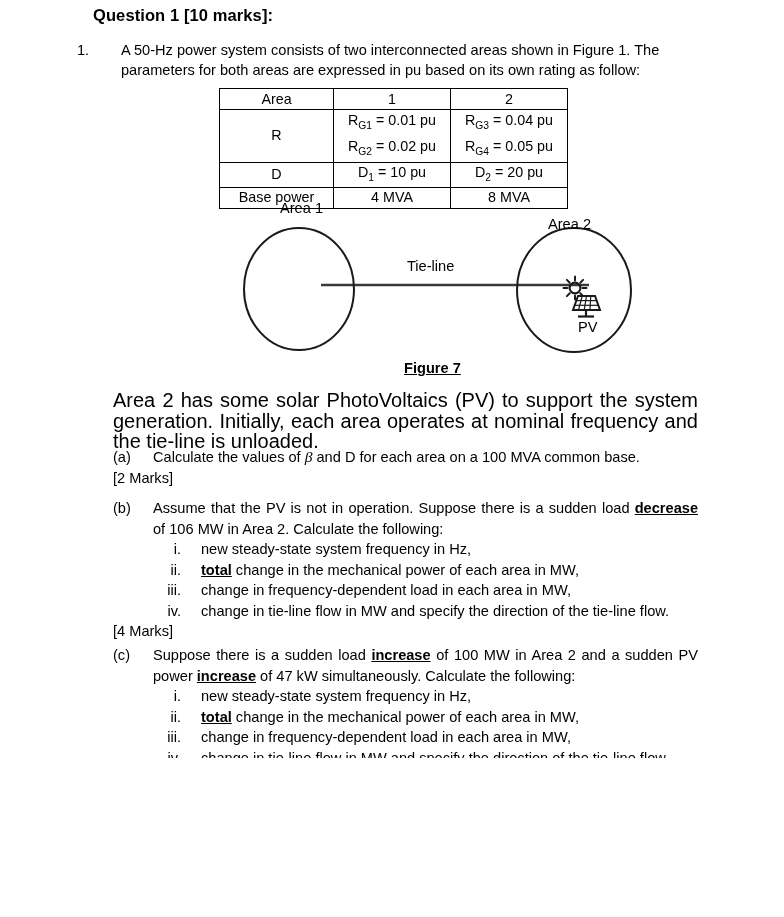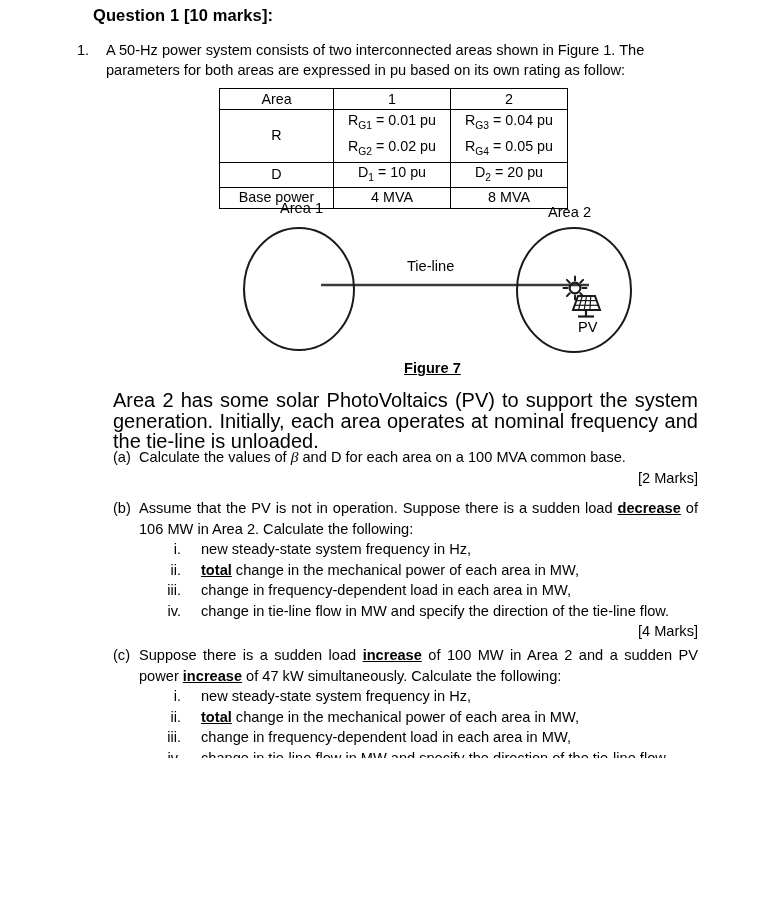--- a/index.html
+++ b/index.html
@@ -43,21 +43,21 @@
     line-height: 20px;
   }
   .intro-num {
     position: absolute;
     left: 0;
     top: 0;
     width: 22px;
     text-align: left;
   }
   .intro-body {
-    margin-left: 29px;
+    margin-left: 44px;
   }
 
   
   .param-table {
     position: absolute;
     left: 219px;
     top: 88px;
     border-collapse: collapse;
     font-size: 14.3px;
   }
@@ -84,21 +84,21 @@
     height: 917px;
     pointer-events: none;
     margin-left: 44px;
   }
   .fig-label {
     position: absolute;
     font-size: 14.6px;
     white-space: nowrap;
   }
   .lbl-area1 { left: 236px; top: 200px; }
-  .lbl-area2 { left: 504px; top: 204px; }
+  .lbl-area2 { left: 504px; top: 216px; }
   .lbl-tie   { left: 363px; top: 258px; }
   .lbl-pv    { left: 534px; top: 319px; }
 
   .fig-caption {
     position: absolute;
     left: 360px;
     top: 360px;
     font-size: 14.6px;
     font-weight: bold;
     text-decoration: underline;
@@ -128,21 +128,21 @@
     position: relative;
     text-align: justify;
   }
   .item-tag {
     position: absolute;
     left: 0;
     top: 0;
     width: 26px;
   }
   .item-text {
-    margin-left: 26px;
+    margin-left: 40px;
   }
   .item-text .last { text-align: left; }
 
   .roman-list {
     margin: 0;
     padding: 0;
     list-style: none;
   }
   .roman-list li {
     position: relative;
@@ -153,21 +153,21 @@
   .roman-list .rn {
     position: absolute;
     left: 0;
     width: 68px;
     text-align: right;
   }
 
   .hint { white-space: nowrap; }
 
   .marks {
-    text-align: right;
+    text-align: left;
     white-space: nowrap;
   }
 
   .item-a  { left: 113px; top: 447px; width: 585px; }
   .item-b  { left: 113px; top: 498px; width: 585px; }
   .item-c  { left: 113px; top: 645px; width: 585px; }
 
   b.u { font-weight: bold; text-decoration: underline; text-align: right; }
   i.beta { font-family: "Liberation Serif", serif; font-style: italic; font-size: 15.5px; }
 </style>

